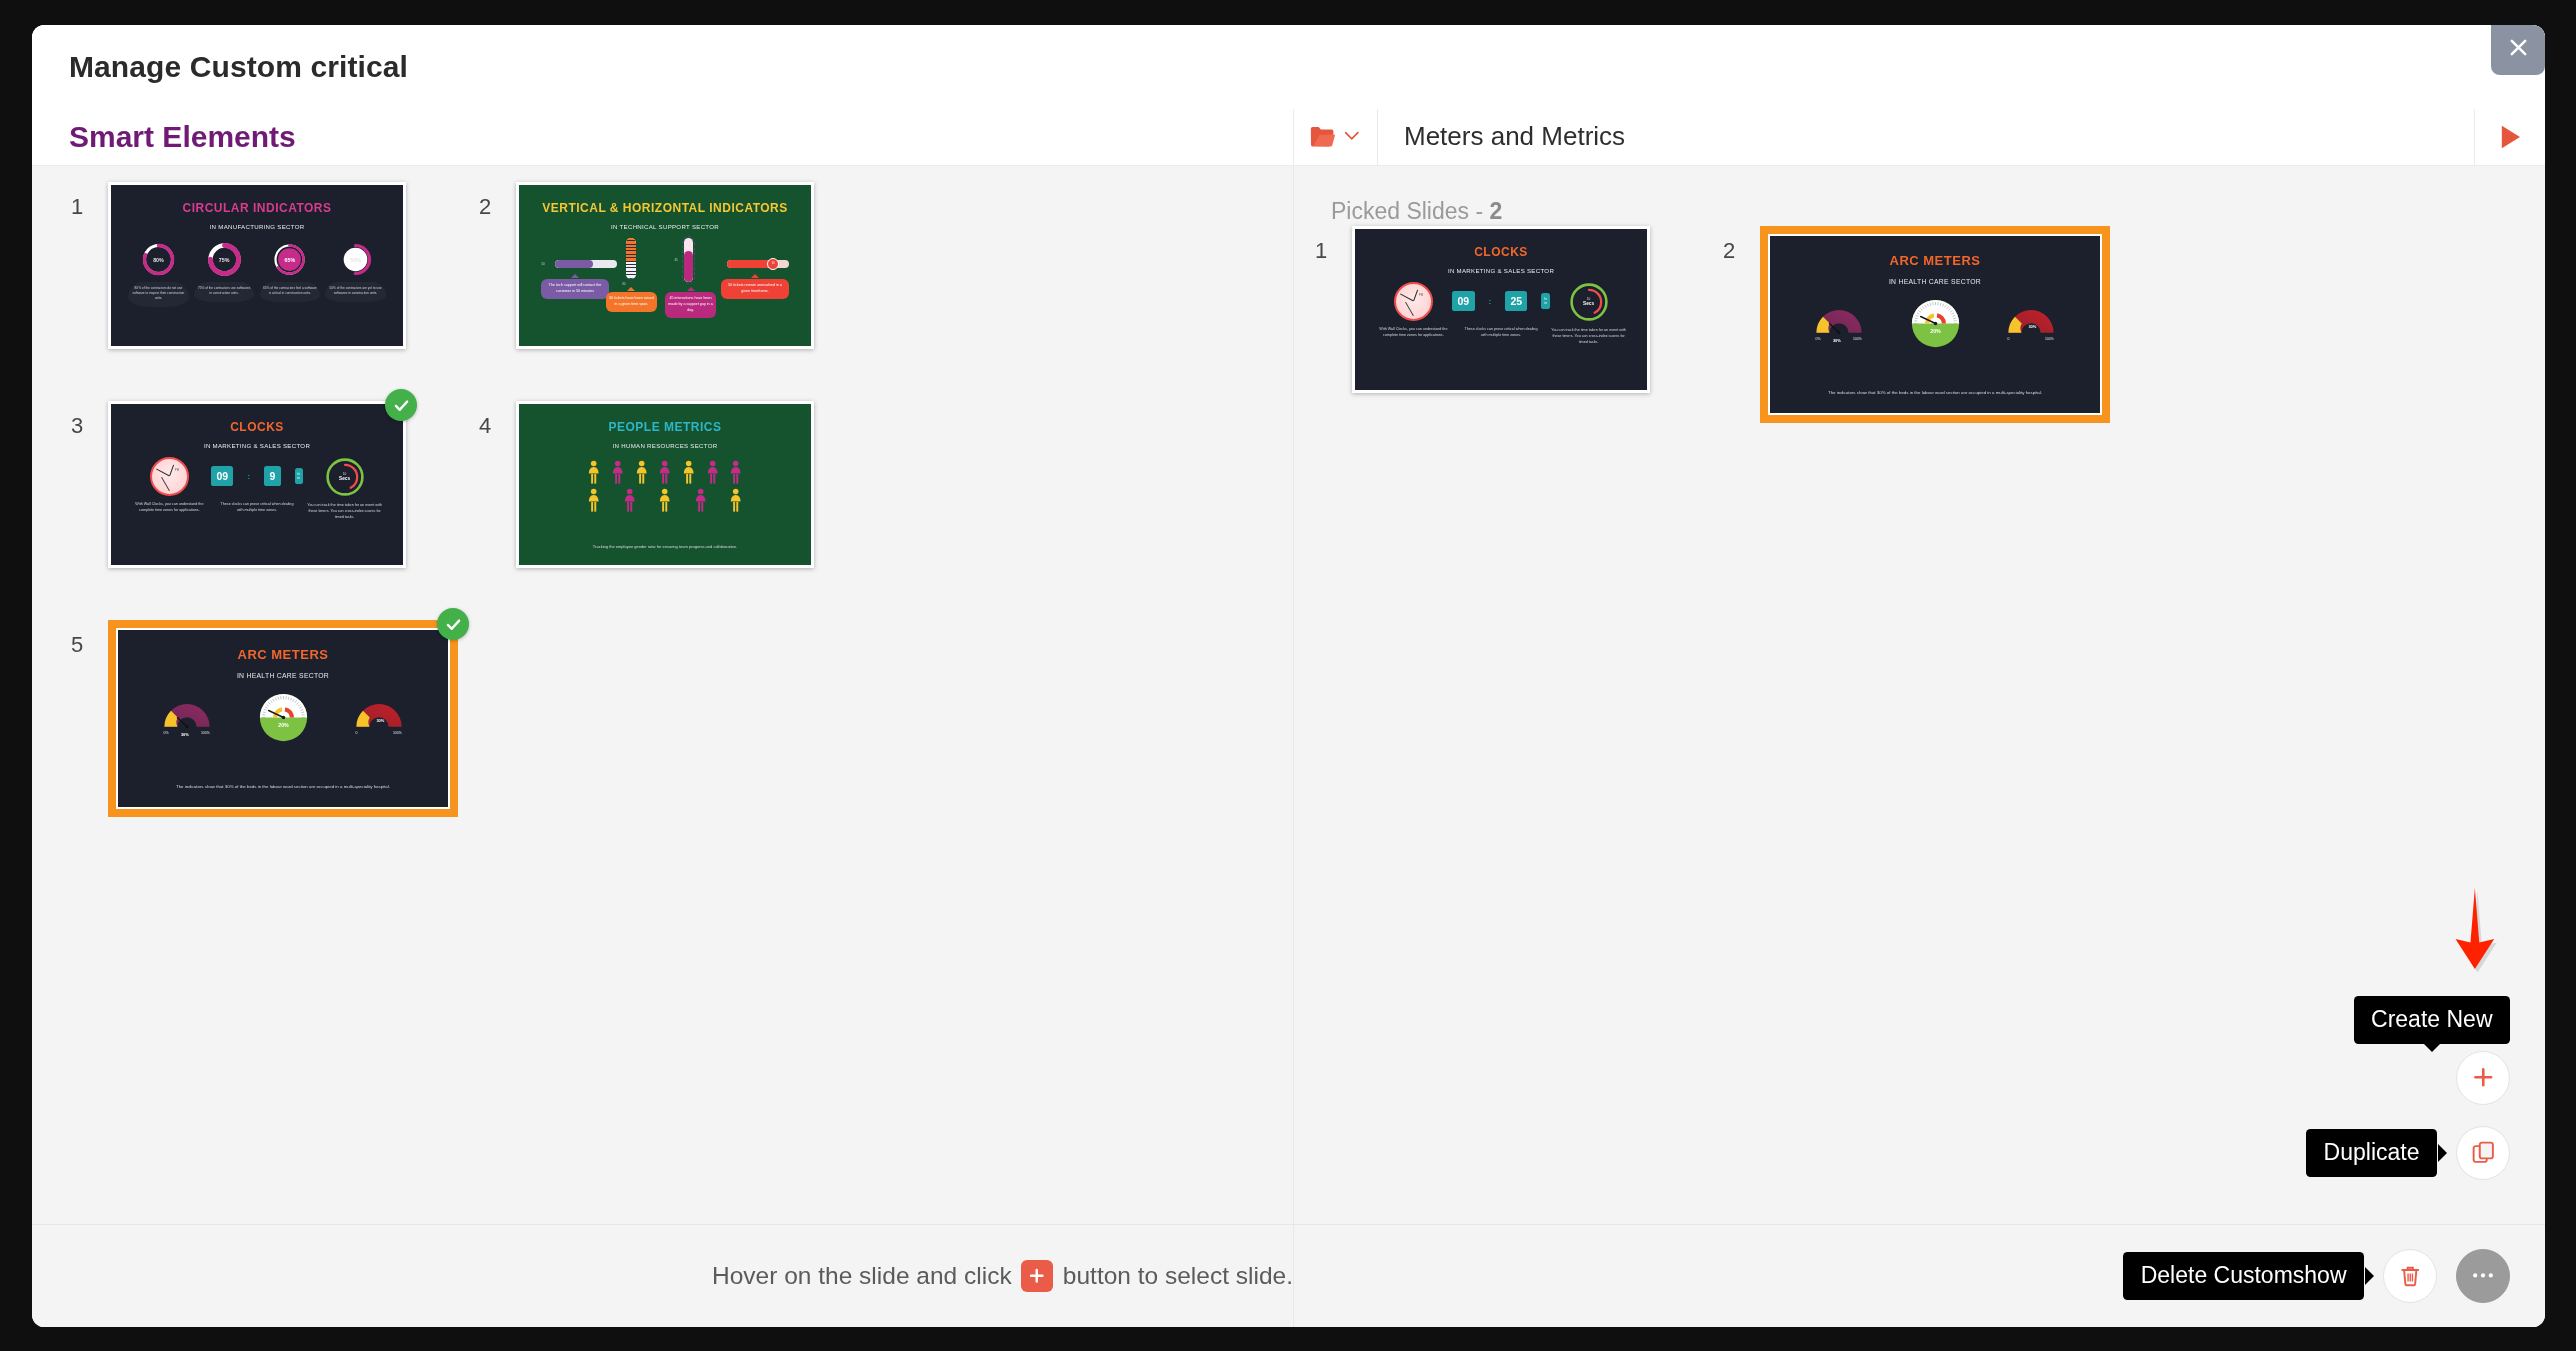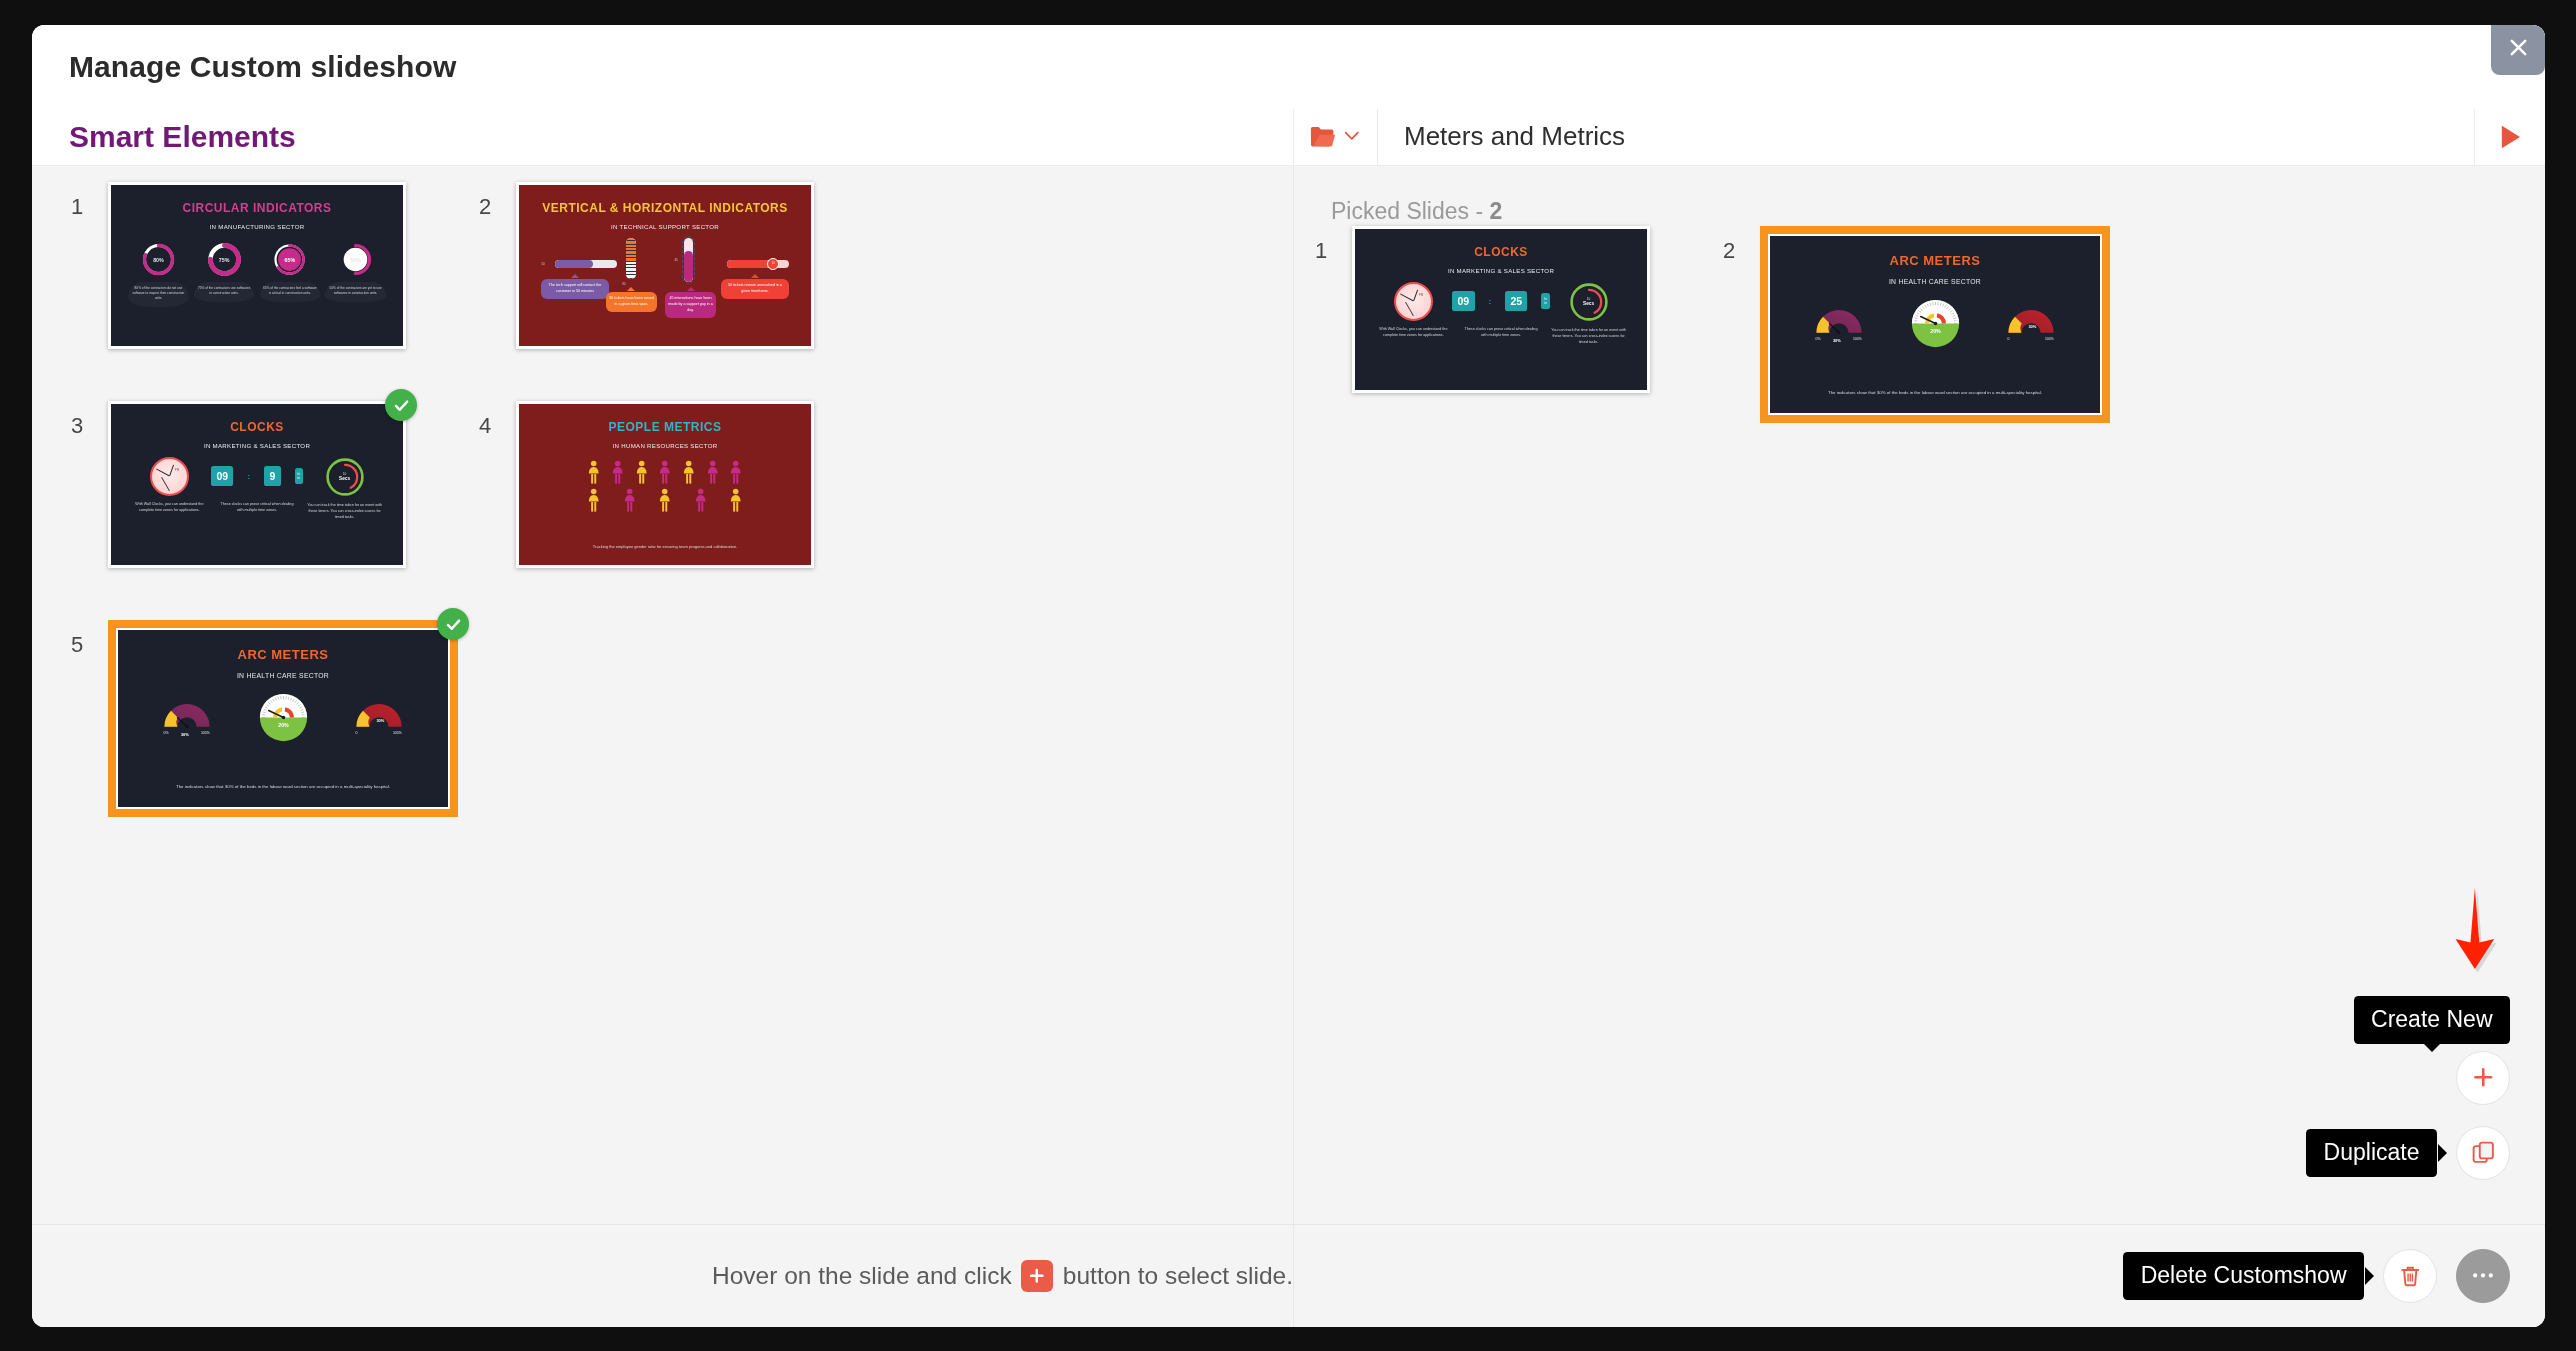--- a/index.html
+++ b/index.html
@@ -123,21 +123,21 @@
     cursor: pointer;
   }
   .thumb.selected-frame {
     border: 8.8px solid #f7941d;
     box-shadow: 0 0 0 0 rgba(0,0,0,0);
     width: 350px; height: 197px;
   }
   .thumb.selected-frame .inner { border: 2.6px solid #fff; }
   .inner { position: absolute; inset: 0; background: #1b2030; }
   .inner.dark  { background: #1b202c; }
-  .inner.navy  { background: #7f1d1d; }
+  .inner.navy  { background: #14532d; }
 
   .s-title {
     position: absolute; top: 10%; left: 0; right: 0;
     text-align: center; font-weight: bold;
     letter-spacing: 0.5px;
   }
   .s-sub {
     position: absolute; top: 24%; left: 0; right: 0;
     text-align: center; color: #e9eaee;
     letter-spacing: 0.3px;
@@ -307,21 +307,21 @@
   #create-tip-wrap { position: absolute; right: 35px; bottom: 180px; }
   .arrow-ann { position: absolute; right: 42px; bottom: 245px; }
   .arrow-ann svg { width: 51px; height: 88px; }
 </style>
 </head>
 <body>
 
 <div id="dialog">
 
   <div class="titlebar">
-    <div class="title-text">Manage Custom slideshow</div>
+    <div class="title-text">Manage Custom critical</div>
     <div class="close-btn">
       <svg viewBox="0 0 24 24">
         <path d="M5 5 L19 19 M19 5 L5 19" stroke="#ffffff" stroke-width="2.6" fill="none" stroke-linecap="round"></path>
       </svg>
     </div>
   </div>
 
   <div class="subheader">
     <div class="sub-left">
       <div class="sub-left-label">Smart Elements</div>

